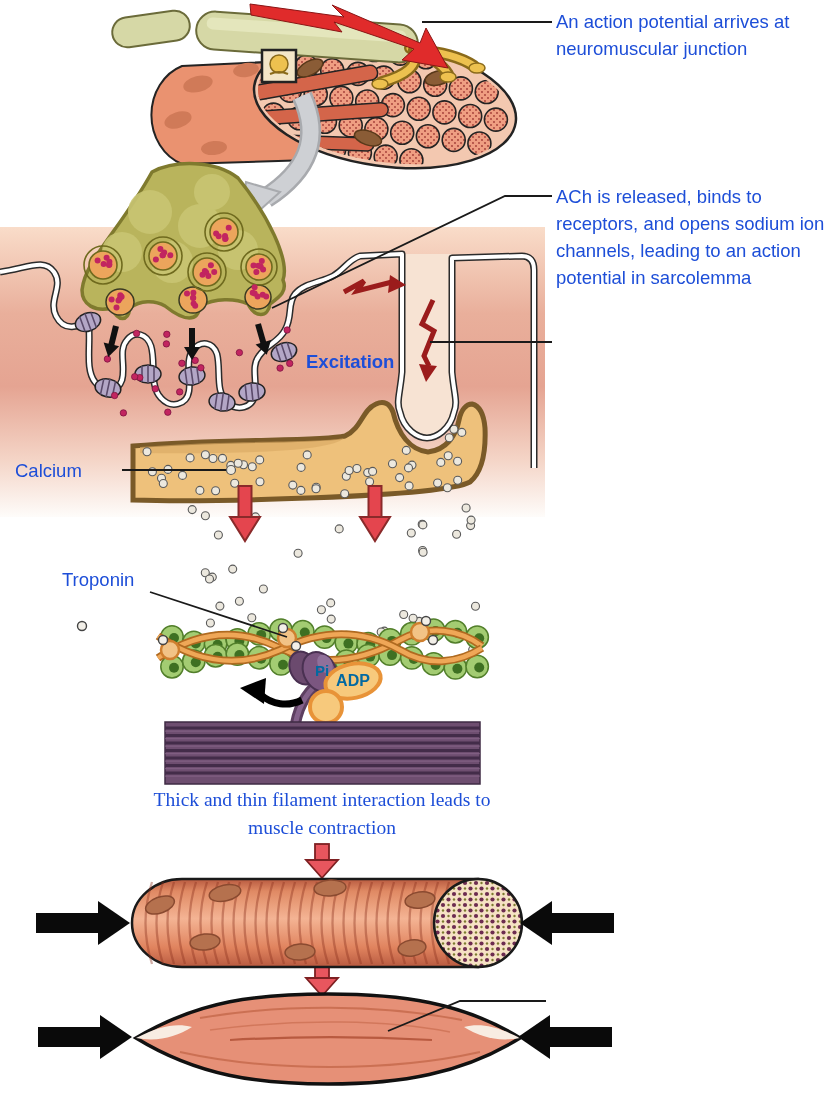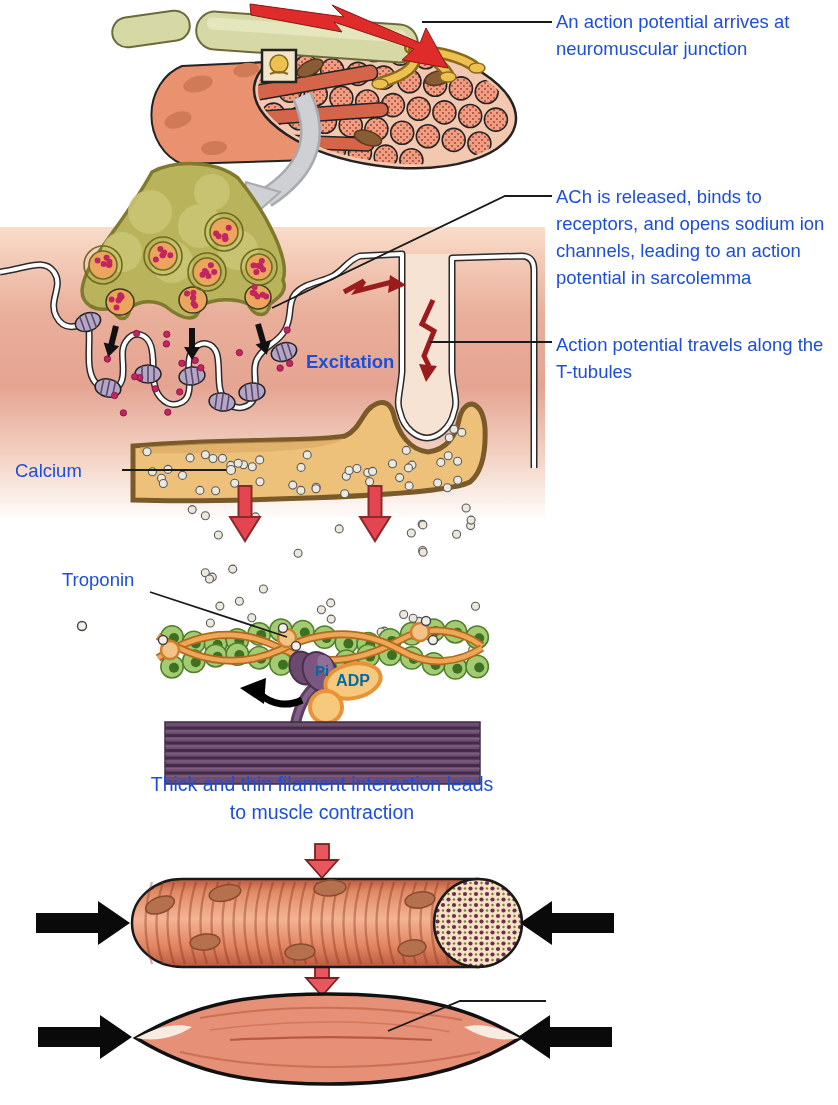--- a/index.html
+++ b/index.html
@@ -629,24 +629,23 @@
     <path d="M430,342 L552,342"></path>
     <path d="M122,470 L226,470"></path>
     <path d="M150,592 L287,637"></path>
     <path d="M546,1001 L460,1001 L388,1031"></path>
   </g>
   <circle cx="231" cy="470" r="4.5" fill="#ece8de" stroke="#5a5a5a" stroke-width="1.2"></circle>
 </svg>
 
 <div class="lbl annot" style="left:556px;top:8px;">An action potential arrives at neuromuscular junction</div>
 <div class="lbl annot" style="left:556px;top:183px;width:286px;">ACh is released, binds to receptors, and opens sodium ion channels, leading to an action potential in sarcolemma</div>
-<div class="lbl annot" style="left:556px;top:331px;">Action potential travels along the T-tubules</div>
 
 <div class="lbl" style="left:306px;top:348px;font-weight:bold;">Excitation</div>
 <div class="lbl" style="left:15px;top:457px;">Calcium</div>
 <div class="lbl" style="left:62px;top:566px;">Troponin</div>
 
 <div class="chem" style="position:absolute;left:330px;top:673px;width:46px;">ADP</div>
 <div class="chem" style="position:absolute;left:312px;top:663px;width:20px;font-size:15px;">Pi</div>
 
-<div class="lbl caption" style="left:142px;top:770px;width:360px;">Thick and thin filament interaction leads to muscle contraction</div>
+<div class="lbl caption" style="left:142px;top:786px;width:360px;font-family:Liberation Serif, serif;">Thick and thin filament interaction leads to muscle contraction</div>
 
 </div>
 
 </body></html>

